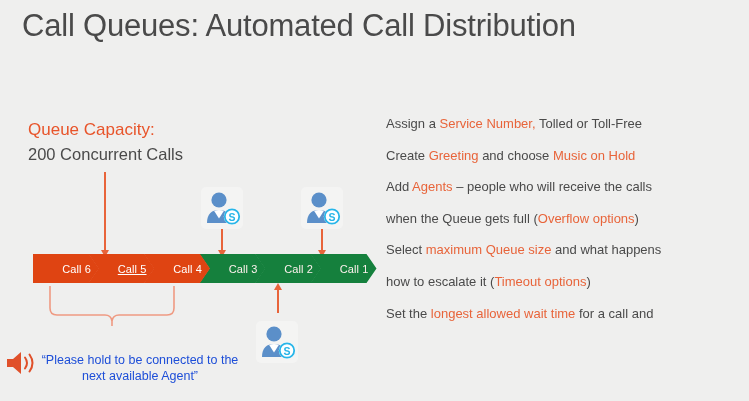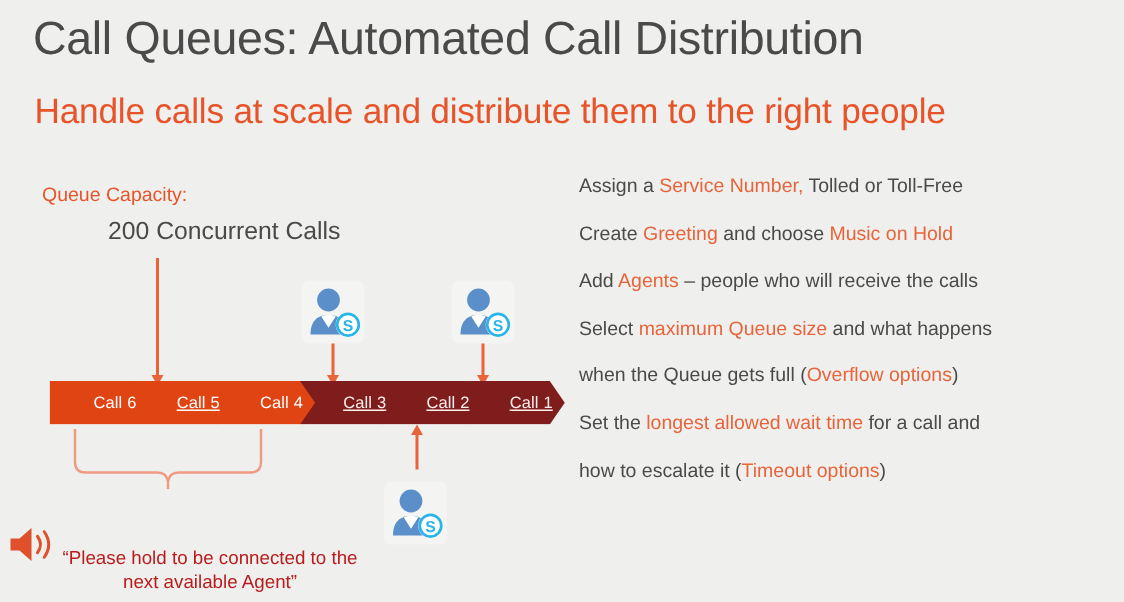--- a/index.html
+++ b/index.html
@@ -23,25 +23,25 @@
   .subtitle{
     position:absolute;left:23px;top:58px;
     font-size:23.5px;line-height:32px;
     color:#e8542a;font-weight:400;letter-spacing:-.15px;
     white-space:nowrap;
   }
 
   
   .cap-label{
     position:absolute;left:28px;top:119px;
-    font-size:13px;line-height:22px;color:#e8542a;white-space:nowrap;
+    font-size:17px;line-height:22px;color:#e8542a;white-space:nowrap;
   }
   .cap-value{
     position:absolute;left:28px;top:143px;
-    font-size:16.5px;line-height:22px;color:#4a4a4a;white-space:nowrap;margin-left:44px;
+    font-size:16.5px;line-height:22px;color:#4a4a4a;white-space:nowrap;
   }
 
   
   .arrow-down{
     position:absolute;width:2px;background:#e8643a;
   }
   .arrow-down::after{
     content:"";position:absolute;left:-3px;bottom:-6px;
     width:0;height:0;
     border-left:4px solid transparent;
@@ -72,50 +72,49 @@
     display:flex;align-items:center;justify-content:flex-end;
     color:#ffffff;font-size:11px;letter-spacing:.1px;
     clip-path:polygon(0 0, 56px 0, 66px 50%, 56px 100%, 0 100%, 10px 50%);
     box-sizing:border-box;padding-right:8px;
   }
   .chev.first{
     clip-path:polygon(0 0, 56px 0, 66px 50%, 56px 100%, 0 100%);
     padding-right:8px;
   }
   .chev.filled{background:#df4412;}
-  .chev.empty{background:#7f1d1d;color:#fdf0ed;text-decoration:underline;}
+  .chev.empty{background:#15803d;color:#fdf0ed;}
 
   
   .brace{position:absolute;left:48px;top:286px;width:128px;height:40px;}
 
   
   .speaker{position:absolute;left:5px;top:350px;width:34px;height:26px;}
   .hold-text{
-    position:absolute;left:40px;top:364px;width:200px;
-    font-size:12.5px;line-height:16px;color:#b91c1c;text-align:center;
+    position:absolute;left:40px;top:352px;width:200px;
+    font-size:12.5px;line-height:16px;color:#1d4ed8;text-align:center;
   }
 
   
   .agent{position:absolute;width:44px;height:44px;}
 
   
   .bullets{
     position:absolute;left:386px;top:108px;width:350px;
     font-size:13px;line-height:31.6px;color:#4a4a4a;
   }
   .bullets p{margin:0 0 0 0;}
   .hl{color:#e8643a;}
 </style>
 </head>
 <body>
 
 <div class="slide">
 
   <div class="title">Call Queues: Automated Call Distribution</div>
-  <div class="subtitle">Handle calls at scale and distribute them to the right people</div>
 
   <div class="cap-label">Queue Capacity:</div>
   <div class="cap-value">200 Concurrent Calls</div>
 
   <div class="arrow-down" id="arr-capacity"></div>
   <div class="arrow-down" id="arr-agent1"></div>
   <div class="arrow-down" id="arr-agent2"></div>
   <div class="arrow-up" id="arr-agent3"></div>
 
   <div class="queue" id="queue-bar" style="width: 343.5px;">
@@ -188,19 +187,19 @@
       <circle cx="32" cy="30.5" r="8.2" fill="#ffffff"></circle>
       <circle cx="32" cy="30.5" r="7.2" fill="none" stroke="#28b5e8" stroke-width="1.8"></circle>
       <text x="32" y="34.6" font-family="'Liberation Sans',sans-serif" font-size="10.5" font-weight="bold" fill="#28b5e8" text-anchor="middle">S</text>
     </svg>
   </div>
 
   <div class="bullets" id="bullet-list">
       <p><span>Assign a </span><span class="hl">Service Number,</span><span> Tolled or Toll-Free</span></p>
       <p><span>Create </span><span class="hl">Greeting</span><span> and choose </span><span class="hl">Music on Hold</span></p>
       <p><span>Add </span><span class="hl">Agents</span><span> – people who will receive the calls</span></p>
+      <p><span>when the Queue gets full (</span><span class="hl">Overflow options</span><span>)</span></p>
       <p><span>Select </span><span class="hl">maximum Queue size</span><span> and what happens</span></p>
-      <p><span>when the Queue gets full (</span><span class="hl">Overflow options</span><span>)</span></p>
+      <p><span>how to escalate it (</span><span class="hl">Timeout options</span><span>)</span></p>
       <p><span>Set the </span><span class="hl">longest allowed wait time</span><span> for a call and</span></p>
-      <p><span>how to escalate it (</span><span class="hl">Timeout options</span><span>)</span></p>
     </div>
 
 </div>
 
 </body></html>

